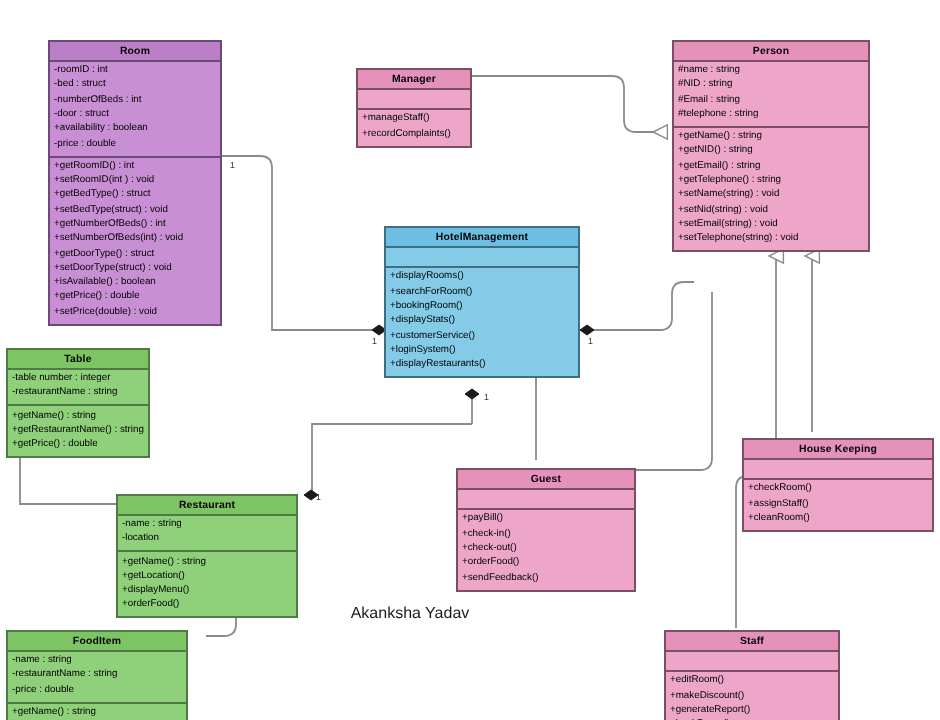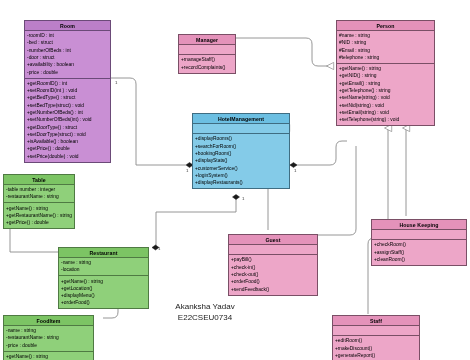--- a/index.html
+++ b/index.html
@@ -230,16 +230,15 @@
   </div>
 
   <div class="mult" style="left:115px;top:64px;">1</div>
   <div class="mult" style="left:186px;top:152px;">1</div>
   <div class="mult" style="left:294px;top:152px;">1</div>
   <div class="mult" style="left:242px;top:180px;">1</div>
   <div class="mult" style="left:158px;top:230px;">1</div>
 
   <div class="signature" style="left:140px;top:285px;width:130px;">
     <div>Akanksha Yadav</div>
-    <div>E22CSEU0734</div>
   </div>
 
 </div>
 
 </body></html>

